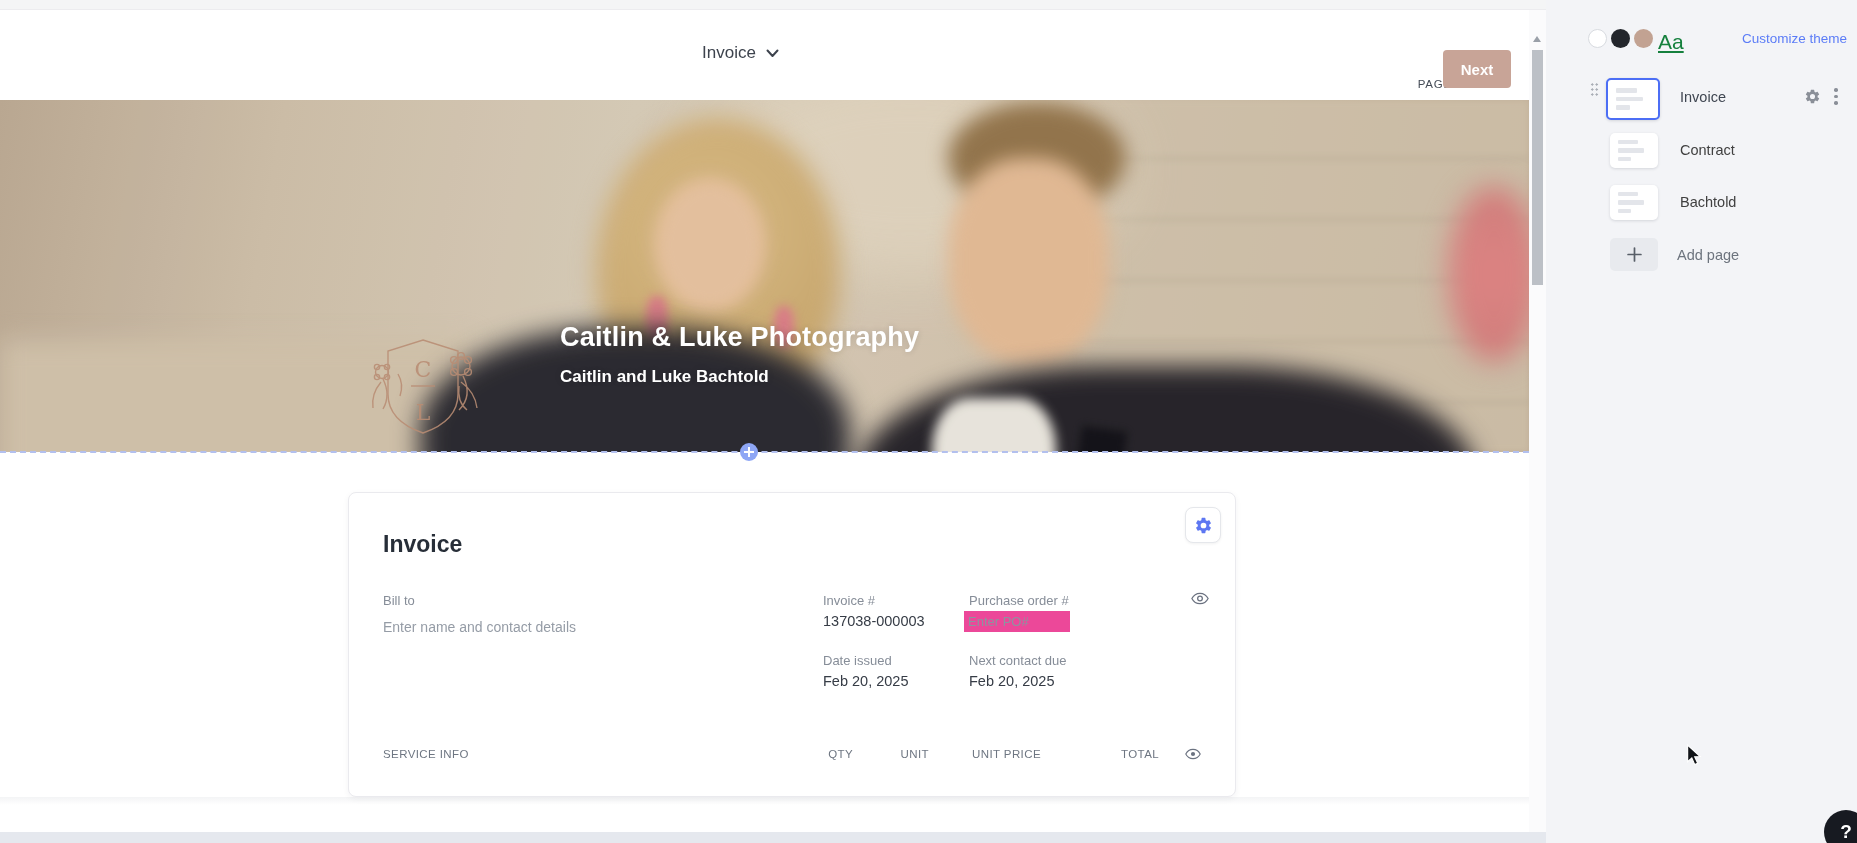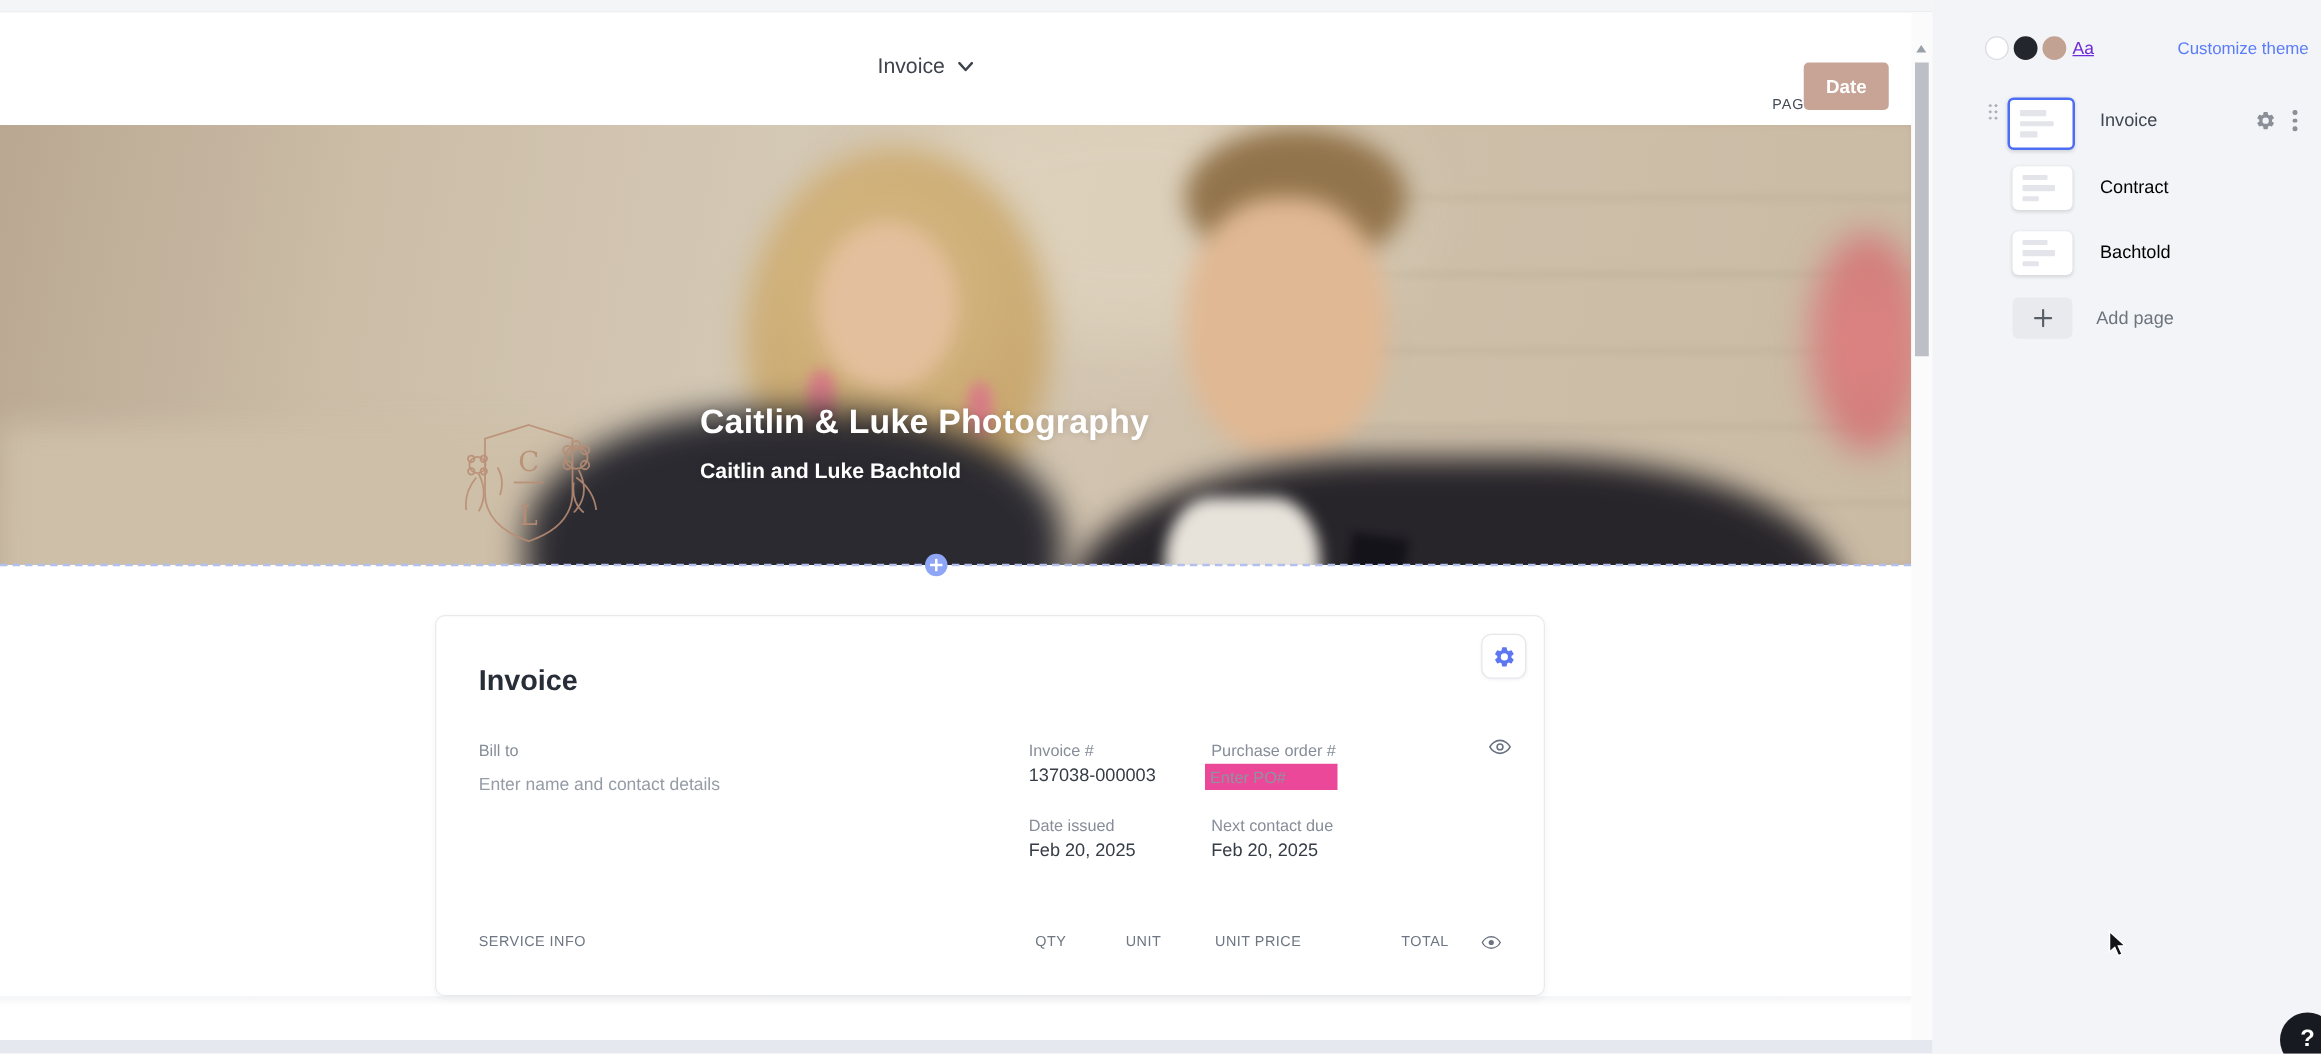--- a/index.html
+++ b/index.html
@@ -102,33 +102,33 @@
               border-left:4.5px solid transparent; border-right:4.5px solid transparent; border-bottom:6px solid #9aa0a8; }
   .sb-thumb { position:absolute; left:3px; top:40px; width:11px; height:235px; background:#bcc0c6; cursor:pointer; }
 
   
   .panel { position:absolute; left:1546px; top:0; width:311px; height:843px; background:#f3f4f7; }
   .theme-row { position:absolute; left:0; top:28px; width:311px; height:22px; }
   .swatch { position:absolute; top:1px; width:19px; height:19px; border-radius:50%; cursor:pointer; }
   .swatch-light { left:42px; background:#ffffff; border:1px solid #d8dbe0; }
   .swatch-dark  { left:65px; background:#23262c; }
   .swatch-tan   { left:88px; background:#c2a292; }
-  .font-sample  { position:absolute; left:112px; top:2px; font-size:14px; color:#6d28d9; cursor:pointer;text-decoration:underline; }
+  .font-sample  { position:absolute; left:112px; top:2px; font-size:21px; color:#15803d; cursor:pointer;text-decoration:underline; }
   .customize-link { position:absolute; right:10px; top:3px; font-size:13.5px; color:#5b7cf7; cursor:pointer; text-decoration:none; }
 
   .page-row { position:absolute; left:0; width:311px; }
   .drag-handle { position:absolute; left:44px; top:6px; width:9px; height:14px;
                  background-image:radial-gradient(circle 1.1px, #a9aeb6 1.1px, transparent 1.3px);
                  background-size:4.5px 5px; cursor:grab; }
   .thumb { position:absolute; background:#ffffff; border-radius:5px; box-shadow:0 1px 3px rgba(20,30,50,.14);
            display:flex; flex-direction:column; justify-content:center; gap:4px; padding:0 8px; cursor:pointer; }
   .thumb .bar { height:4.5px; border-radius:1px; background:#e3e5ea; }
   .thumb .bar1 { width:62%; } .thumb .bar2 { width:80%; } .thumb .bar3 { width:42%; }
   .thumb-selected { border:2px solid #4c6ef5; }
-  .page-label { position:absolute; left:134px; font-size:14.5px; color:#000000; cursor:pointer; }
+  .page-label { position:absolute; left:134px; font-size:14.5px; color:#404040; cursor:pointer; }
   .page-label-selected { color:#3f4651; }
   .row-gear { position:absolute; left:258px; cursor:pointer; display:flex; }
   .kebab { position:absolute; left:288px; display:flex; flex-direction:column; gap:3px; cursor:pointer; width:4px; }
   .kebab i { width:3.5px; height:3.5px; border-radius:50%; background:#8a8f98; }
 
   .row-invoice  { top:76px; height:46px; }
   .row-invoice .thumb { left:60px; top:2px; width:54px; height:42px; }
   .row-invoice .page-label { top:13px; }
   .row-invoice .row-gear { top:12px; } .row-invoice .kebab { top:12px; }
   .row-contract { top:132px; height:38px; }
@@ -165,21 +165,21 @@
           <svg width="13" height="9" viewBox="0 0 13 9">
               <path d="M1.5 1.5 L6.5 7 L11.5 1.5" fill="none" stroke="#3d434d" stroke-width="2" stroke-linecap="round" stroke-linejoin="round"></path>
             </svg>
         </span>
       </div>
       <div class="page-indicator">
         <span>PAGE</span>
         <span class="cur">1</span>
         <span>OF 3</span>
       </div>
-      <button class="next-btn">Date</button>
+      <button class="next-btn">Next</button>
     </header>
 
     <div class="hero">
       <div class="blob b-wall"></div>
       <div class="blob b-glow"></div>
       <div class="blob b-ground"></div>
       <div class="blob b-hair-w"></div>
       <div class="blob b-face-w"></div>
       <div class="blob b-ear-l"></div>
       <div class="blob b-ear-r"></div>

